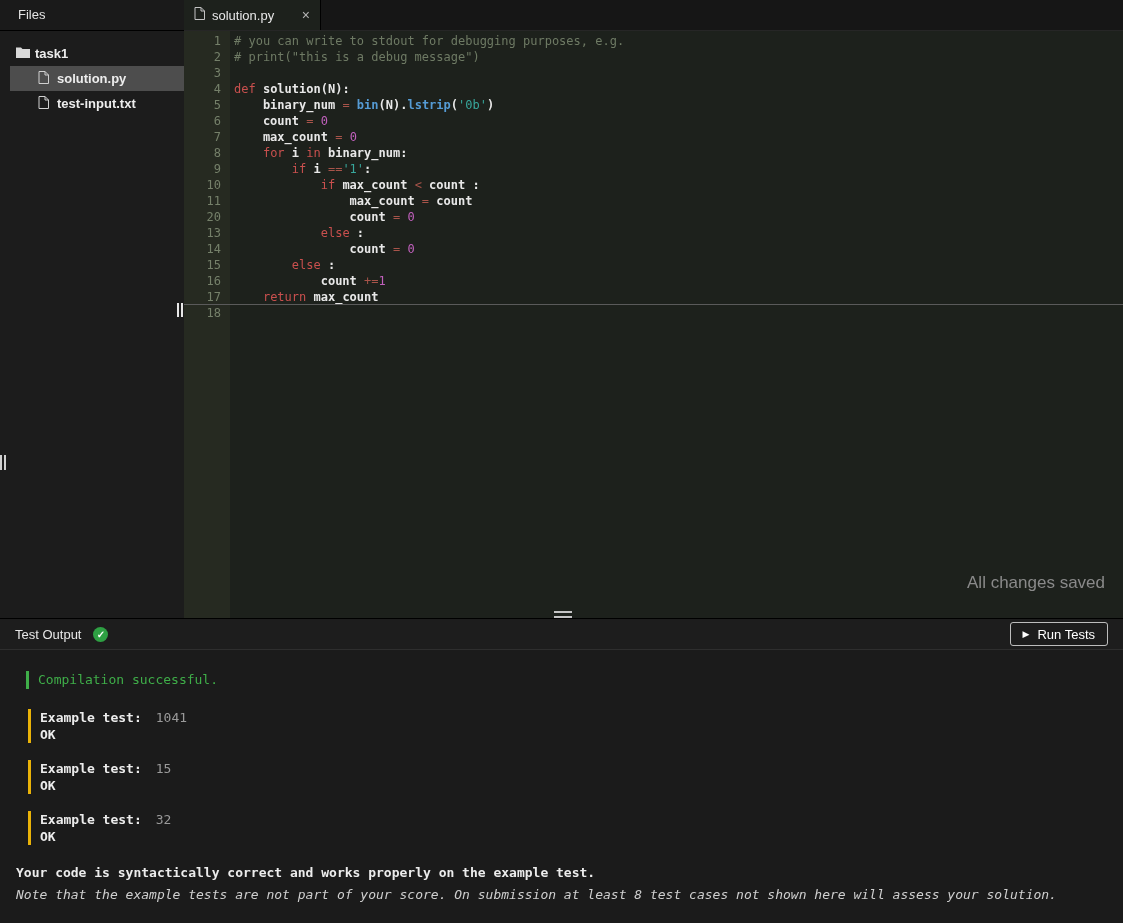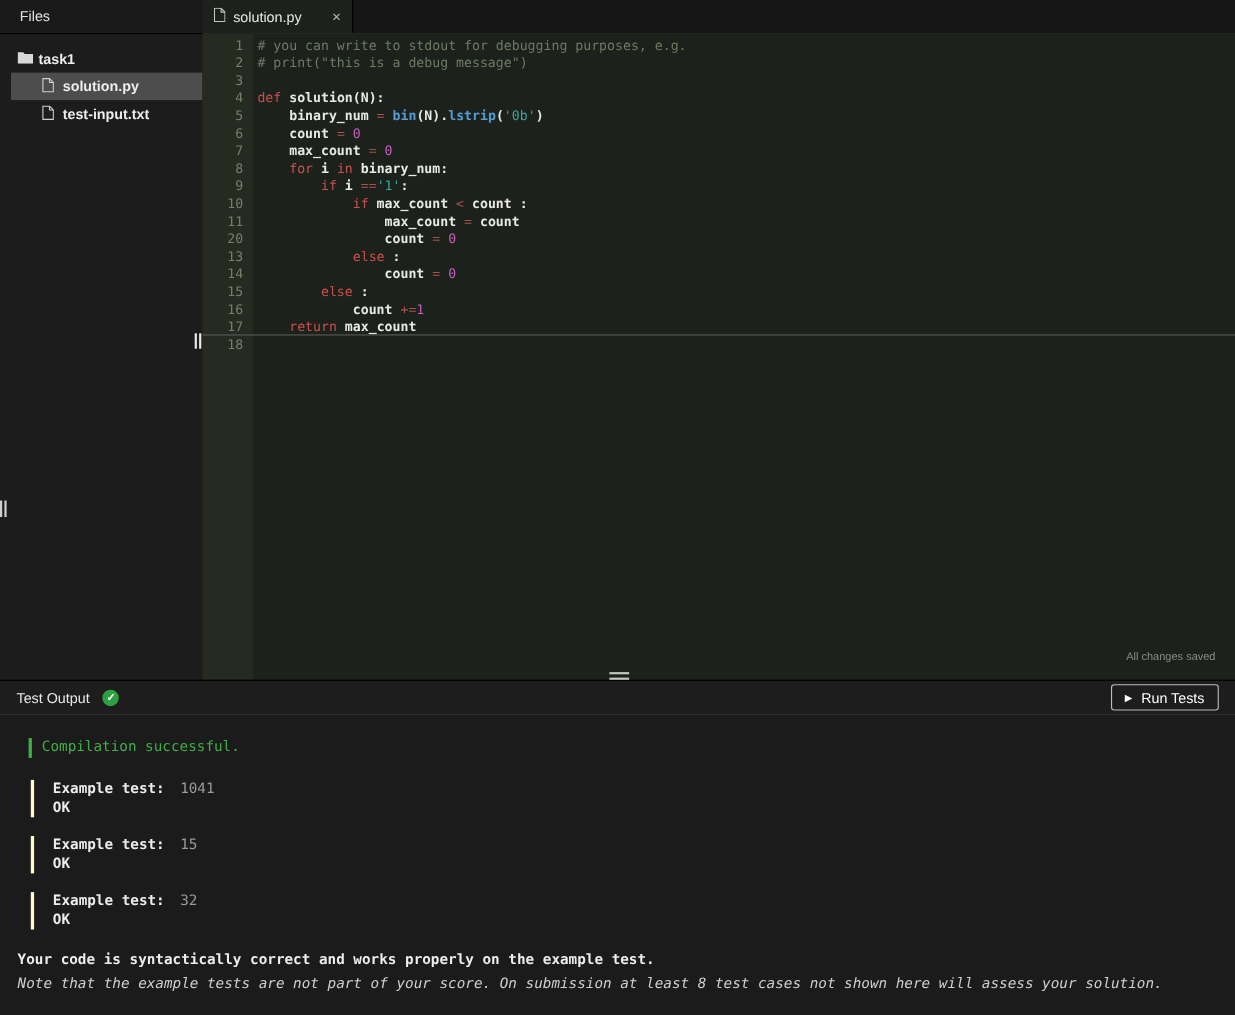--- a/index.html
+++ b/index.html
@@ -30,33 +30,33 @@
   .gutter-num{flex:0 0 46px;width:46px;box-sizing:border-box;padding-right:9px;text-align:right;color:#75806a;}
   .code-text{padding-left:4px;}
   .tk-c{color:#6e7a64;}
   .tk-k{color:#c9504e;}
   .tk-o{color:#a8544a;}
   .tk-b{color:#559bd4;font-weight:bold;}
   .tk-s{color:#38a89d;}
   .tk-n{color:#c160bd;}
   .tk-p{color:#e8e8e8;font-weight:bold;}
   .editor-cursor{position:absolute;left:177px;top:303px;width:6px;height:14px;border-left:2px solid #e8e8e8;border-right:2px solid #e8e8e8;box-sizing:border-box;}
-  .save-status{position:absolute;right:18px;bottom:15px;font-size:10px;color:#8a8a8a;font-family:"Liberation Sans",sans-serif;margin-top:44px;}
+  .save-status{position:absolute;right:18px;bottom:25px;font-size:17px;color:#8a8a8a;font-family:"Liberation Sans",sans-serif;margin-top:44px;}
   
   .splitter-handle{position:absolute;left:554px;top:611px;width:18px;height:7px;border-top:2px solid #c4c4c4;border-bottom:2px solid #c4c4c4;box-sizing:border-box;cursor:row-resize;z-index:5;}
   
   .output-panel{position:absolute;top:618px;left:0;right:0;bottom:0;background:#1b1b1b;}
   .output-header{height:30px;background:#1d1d1d;border-top:1px solid #000;border-bottom:1px solid #2e2e2e;display:flex;align-items:center;padding:0 15px;box-sizing:content-box;}
   .output-title{font-size:13px;color:#e8e8e8;}
   .check-icon{width:15px;height:15px;border-radius:50%;background:#2ea043;color:#fff;font-size:10px;line-height:15px;text-align:center;margin-left:12px;font-weight:bold;}
   .run-btn{margin-left:auto;display:flex;align-items:center;gap:8px;border:1px solid #bdbdbd;border-radius:3px;padding:0 12px;height:24px;font-size:13px;color:#fff;background:transparent;font-family:"Liberation Sans",sans-serif;cursor:pointer;}
   .play-icon{font-size:9px;color:#fff;}
   .output-body{padding:21px 16px 0;font-family:"DejaVu Sans Mono",monospace;font-size:13px;}
   .compile-line{margin:0 0 20px 10px;border-left:3px solid #3fae49;padding-left:9px;color:#3fae49;line-height:18px;}
-  .test-block{margin:0 0 17px 12px;border-left:3px solid #fef9c3;padding-left:17px;line-height:17px;}
+  .test-block{margin:0 0 17px 12px;border-left:3px solid #eab308;padding-left:9px;line-height:17px;}
   .test-label{font-weight:bold;color:#ececec;}
   .test-value{color:#9a9a9a;margin-left:14px;}
   .test-ok{font-weight:bold;color:#ececec;}
   .summary{font-weight:bold;color:#ececec;margin-top:19px;line-height:17px;}
   .note{font-style:italic;color:#cfcfcf;margin-top:5px;line-height:17px;}
 </style>
 </head>
 <body>
 
 <div class="sidebar">

